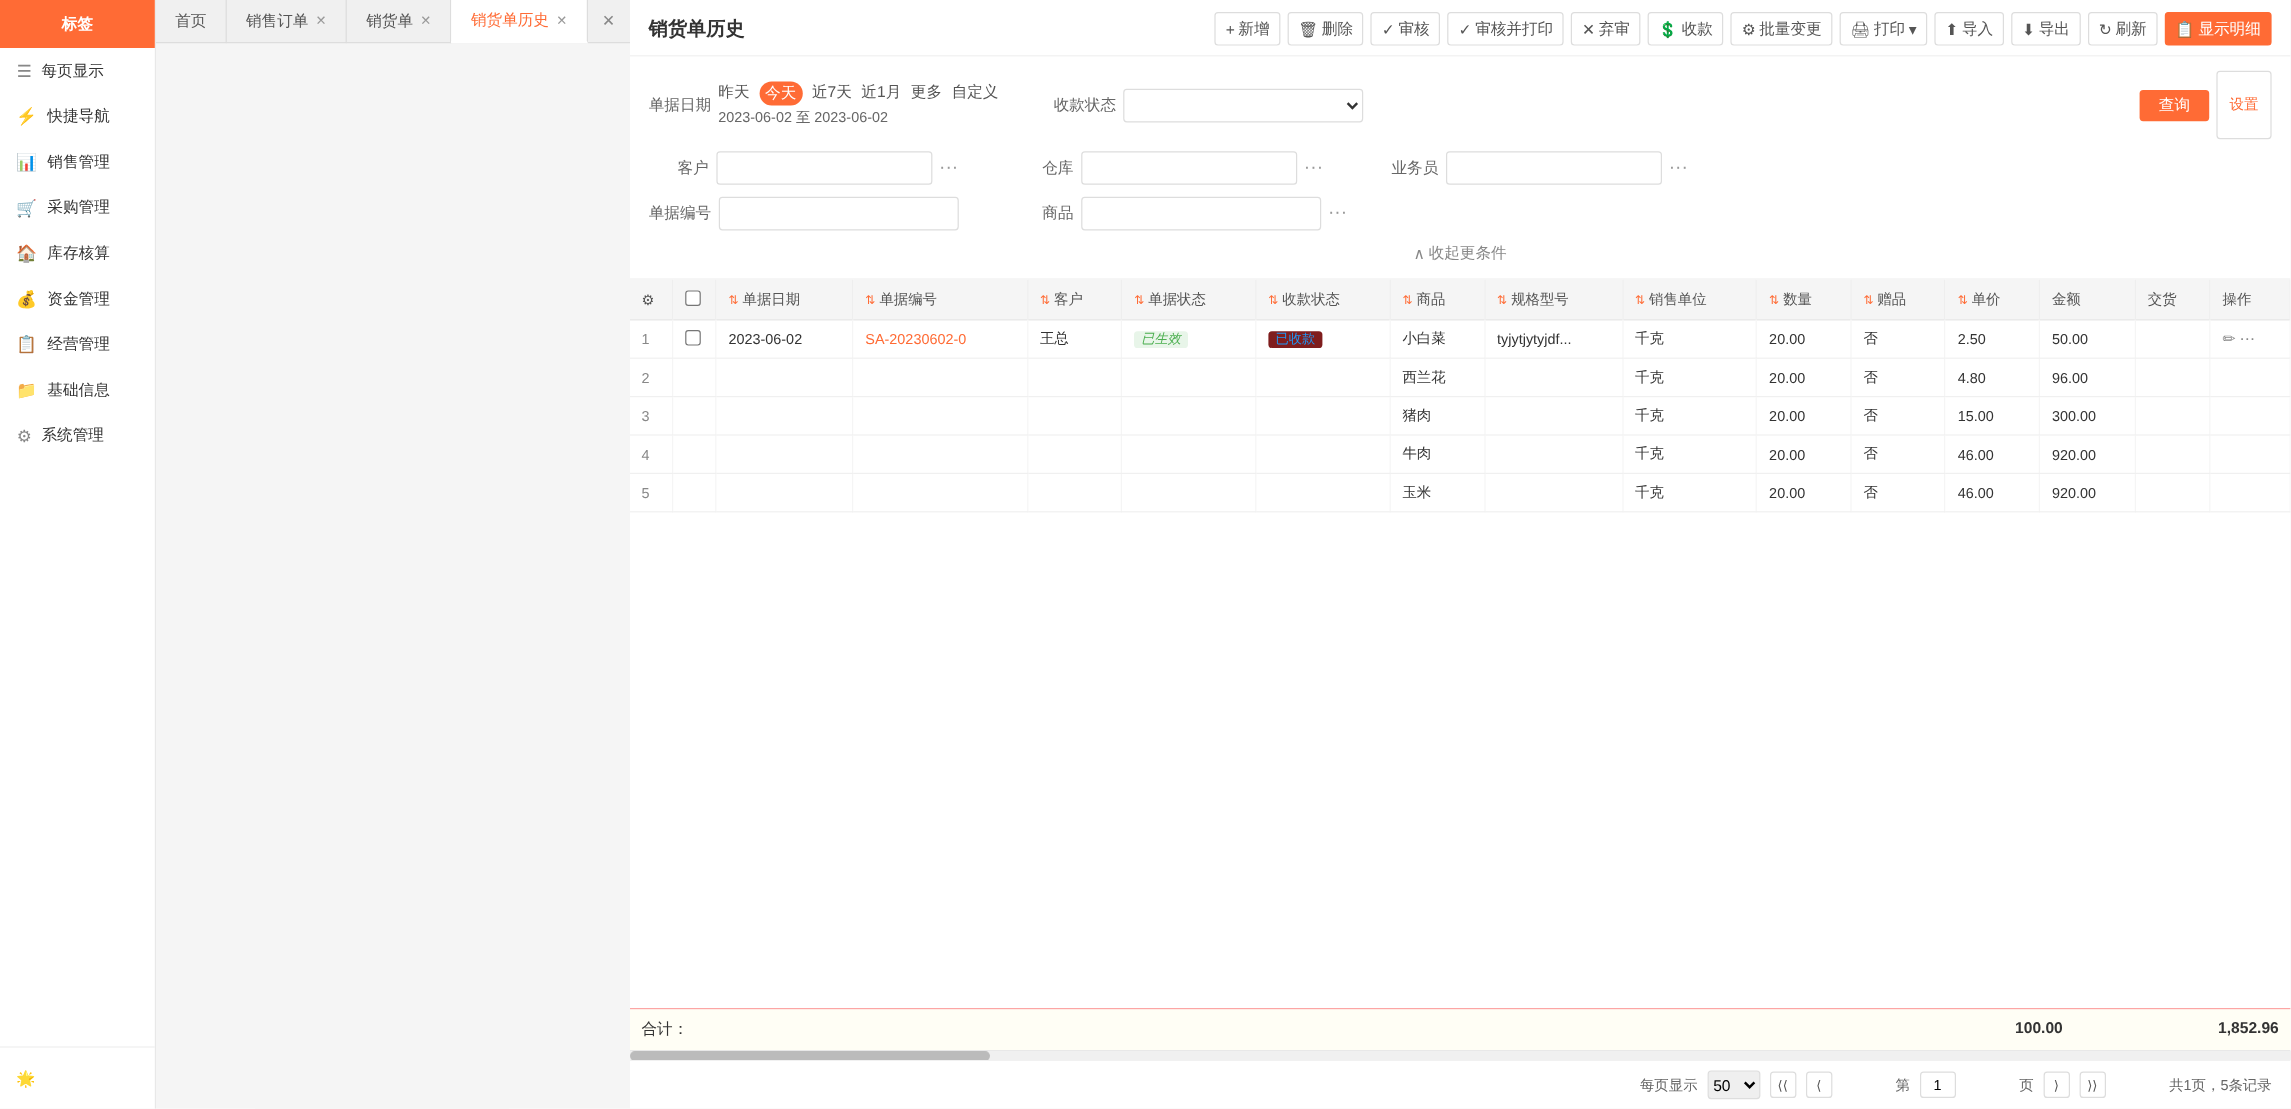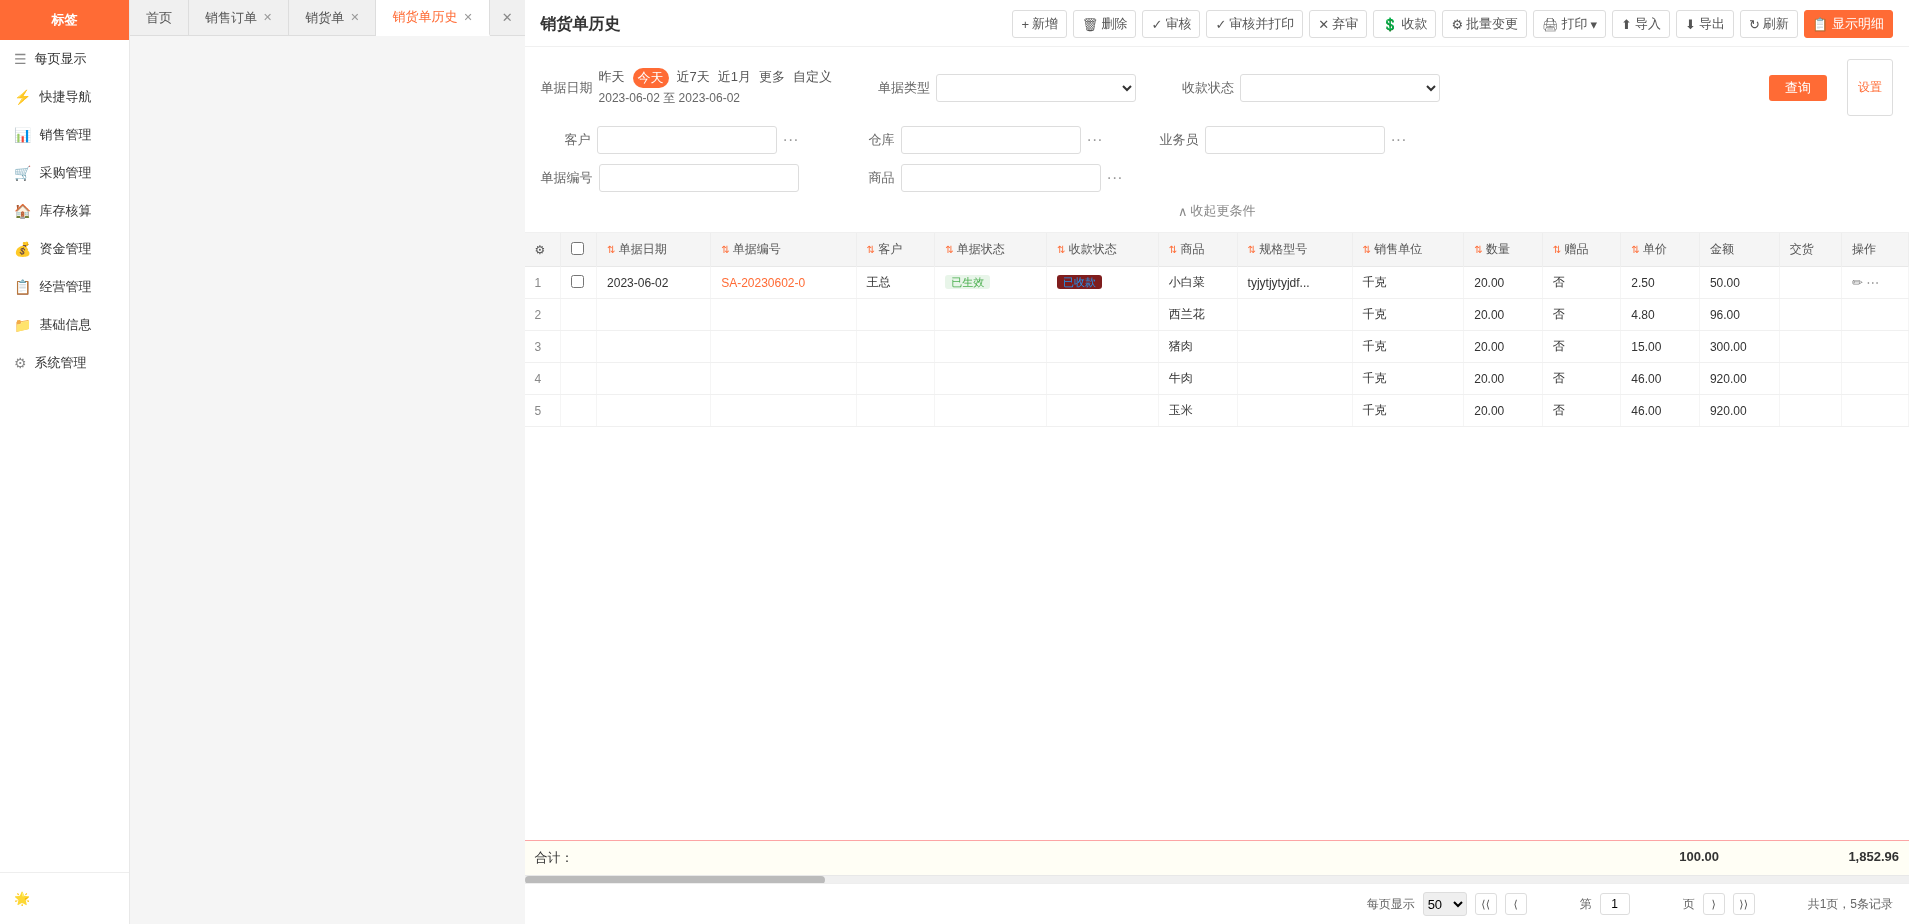--- a/index.html
+++ b/index.html
@@ -216,21 +216,21 @@
       border-bottom: 1px solid #f0f0f0;
       border-right: 1px solid #f5f5f5;
       color: #333;
       font-size: 12px;
     }
     .badge {
       padding: 1px 6px;
       border-radius: 3px;
       font-size: 11px;
     }
-    .badge-green { background: #e8f5e9; color: #4caf50; }
+    .badge-green { background: #e8f5e9; color: #4caf50; font-style: italic; }
     .badge-blue { background: #7f1d1d; color: #2196f3; }
     .row-num { color: #888; }
     .action-link { color: #ff6b35; cursor: pointer; font-size: 12px; }
     .action-icon { color: #888; cursor: pointer; font-size: 13px; }
     
     
     .table-footer {
       border-top: 1px solid #fca5a5;
       background: #fffef5;
       flex-shrink: 0;
@@ -455,35 +455,29 @@
               <span class="date-tab active">今天</span>
               <span class="date-tab">近7天</span>
               <span class="date-tab">近1月</span>
               <span class="date-tab">更多</span>
               <span class="date-tab">自定义</span>
             </div>
             <div class="date-value">2023-06-02 至 2023-06-02</div>
           </div>
         </div>
 
-        <div class="filter-item" style="margin-left:30px">
-          <span class="filter-label">单据类型</span>
-          <select class="filter-select">
-            <option value=""></option>
-          </select>
-        </div>
 
         <div class="filter-item" style="margin-left:30px">
           <span class="filter-label">收款状态</span>
           <select class="filter-select">
             <option value=""></option>
           </select>
         </div>
 
-        <div style="margin-left:auto; display:flex; gap:20px; align-items:center;">
+        <div style="margin-left:auto; display:flex; gap:6px; align-items:center;">
           <button class="query-btn">查询</button>
           <button class="settings-btn">设置</button>
         </div>
       </div>
 
       <div class="filter-row">
         <div class="filter-item">
           <span class="filter-label">客户</span>
           <input class="filter-input" style="width: 180px;" type="text">
           <span class="dots-btn">···</span>

